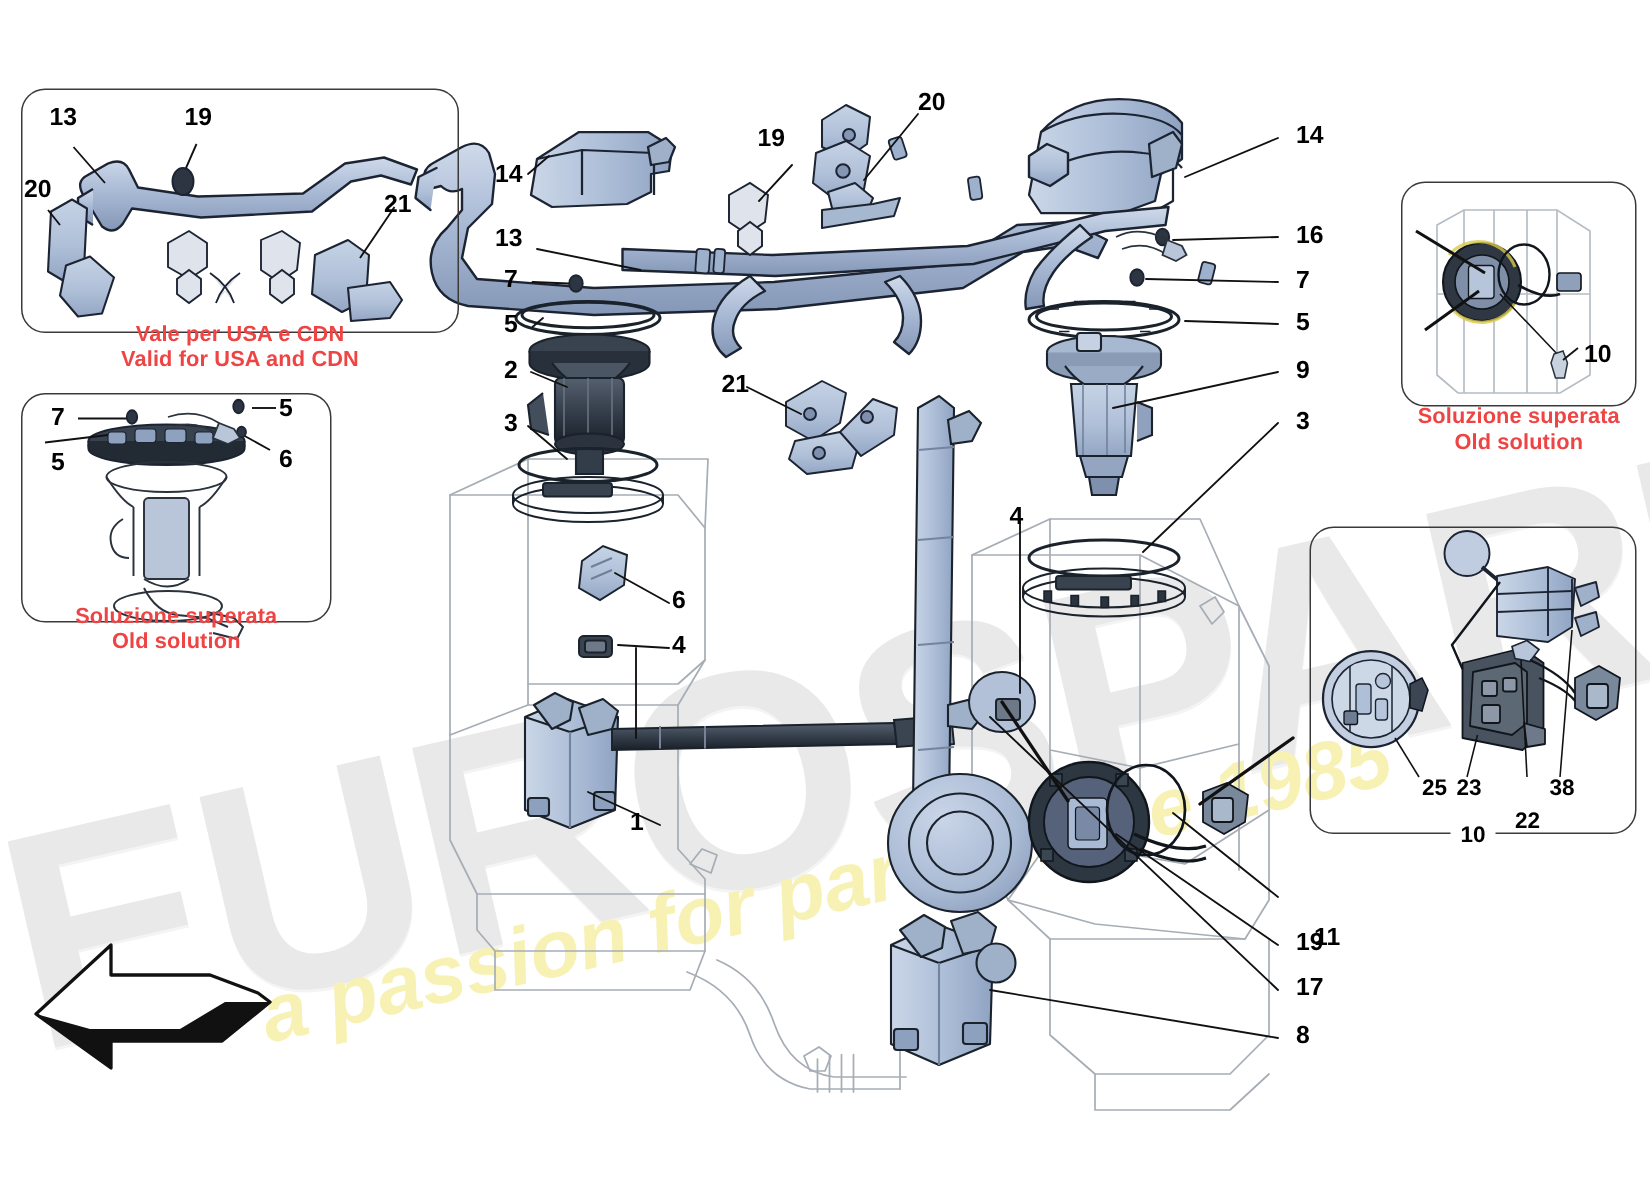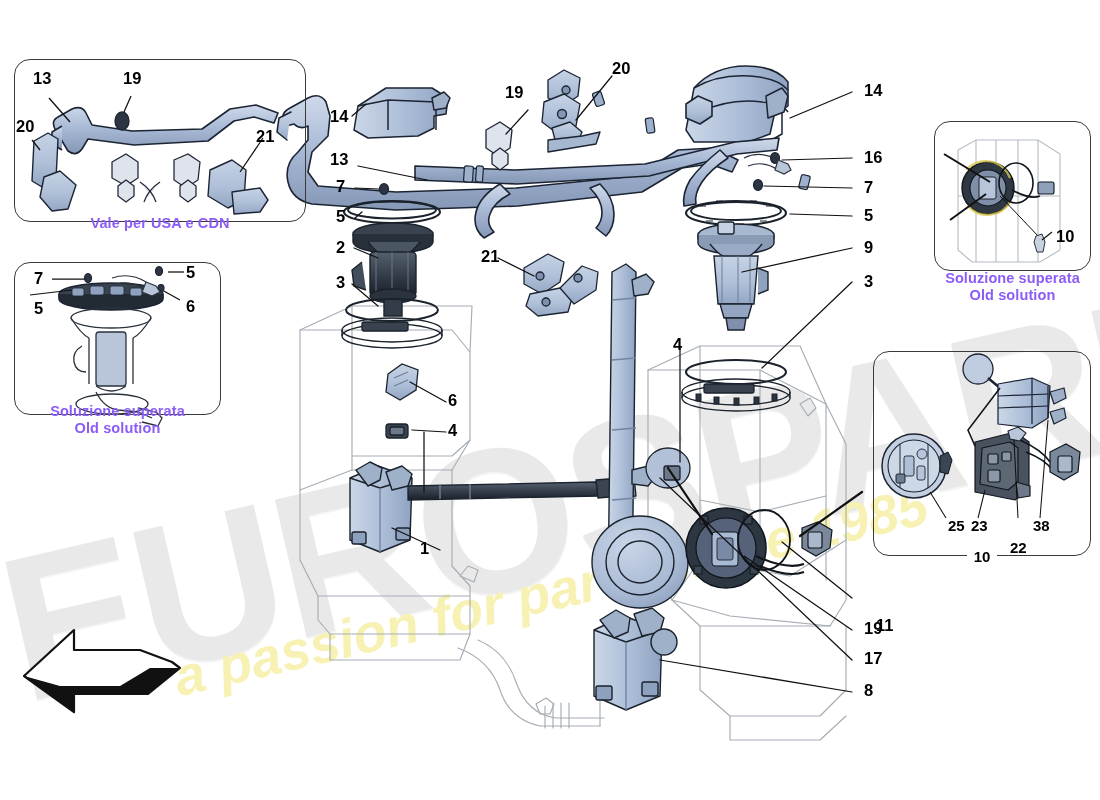--- a/index.html
+++ b/index.html
@@ -32,21 +32,21 @@
   .inset{
     position:absolute;
     border:1.6px solid #3a3a3a;
     border-radius:16px;
     background:rgba(255,255,255,0.0);
     box-sizing:border-box;
   }
   .inset-cap{
     position:absolute;left:0;right:0;
     text-align:center;
-    font-weight:700;font-size:14.5px;color:#8b5cf6;
+    font-weight:700;font-size:14.5px;color:#ef4444;
     line-height:1.18;
     letter-spacing:0.1px;
   }
   .inset-cap.two{font-size:14.5px;}
 
   
   #inset-usa{left:14px;top:59px;width:292px;height:163px;}
   #cap-usa{top:155px;}
 
   
@@ -556,20 +556,21 @@
 
     <g>
       <path d="M140 650 L74 650 L74 630 L24 676 L74 712 L74 694 L148 694 L180 668 L172 662 Z" fill="#ffffff" stroke="#111111" stroke-width="2.2" stroke-linejoin="round"></path>
       <path d="M24 676 L74 712 L74 694 L148 694 L180 668 L150 668 L120 686 L60 686 Z" fill="#111111"></path>
     </g>
   </svg>
 
   <div class="inset" id="inset-usa">
     <div class="inset-cap two" id="cap-usa">
       <div>Vale per USA e CDN</div>
+      <div>Valid for USA and CDN</div>
     </div>
   </div>
 
   <div class="inset" id="inset-old-left">
     <div class="inset-cap two" id="cap-old-left">
       <div>Soluzione superata</div>
       <div>Old solution</div>
     </div>
   </div>
 

